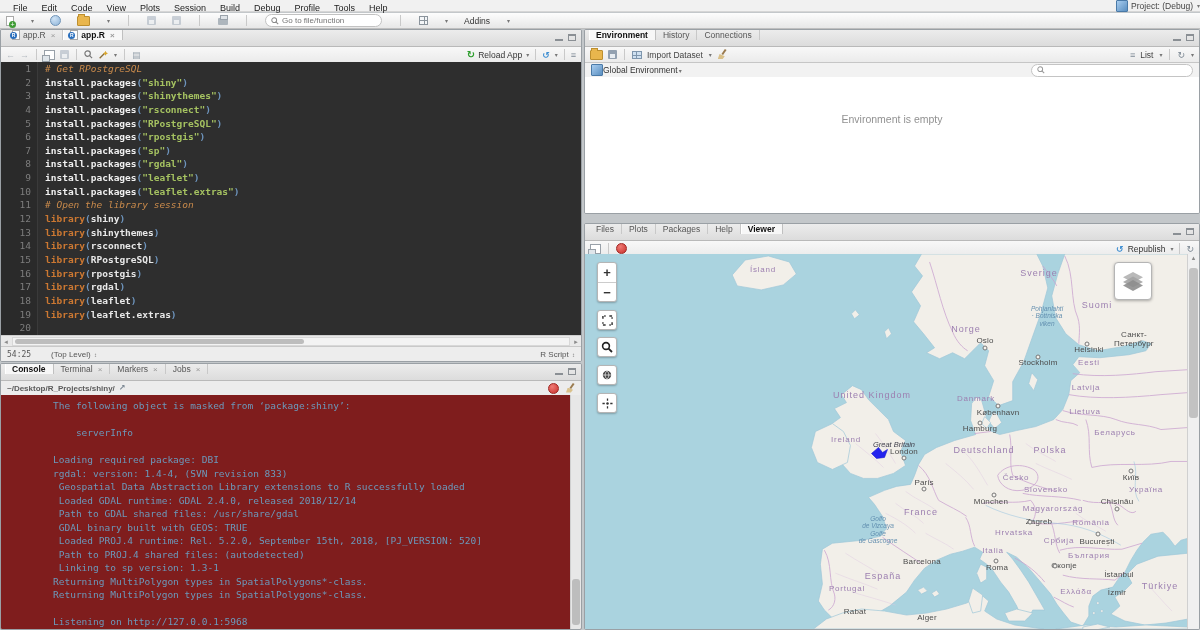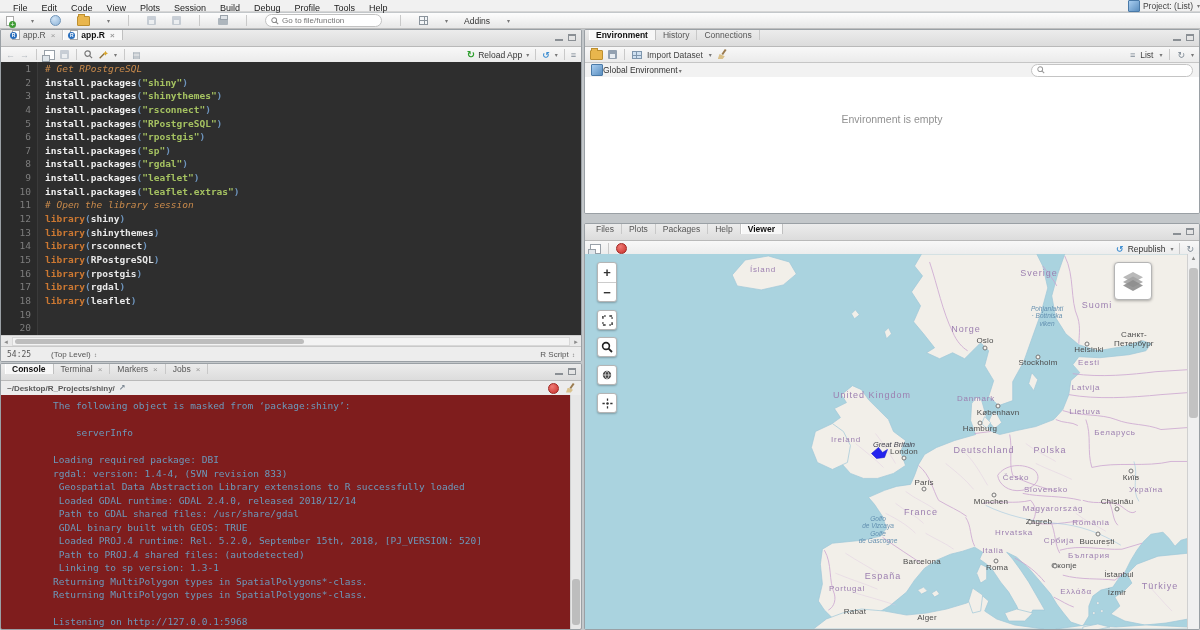--- a/index.html
+++ b/index.html
@@ -148,21 +148,21 @@
 </style>
 </head>
 <body>
 
 <div id="stage" style="--sea: #aad3df;">
 
   <div id="menubar">
     <span id="menu-items"><span class="menu-item">File</span><span class="menu-item">Edit</span><span class="menu-item">Code</span><span class="menu-item">View</span><span class="menu-item">Plots</span><span class="menu-item">Session</span><span class="menu-item">Build</span><span class="menu-item">Debug</span><span class="menu-item">Profile</span><span class="menu-item">Tools</span><span class="menu-item">Help</span></span>
     <span id="project-chip">
       <span class="i-cube"></span>
-      <span>Project: (List)</span>
+      <span>Project: (Debug)</span>
       <span class="dd">▾</span>
     </span>
   </div>
 
   <div id="main-toolbar">
     <span class="i-newdoc"></span>
     <span class="dd">▾</span>
     <span class="i-rball"></span>
     <span class="i-folder"></span>
     <span class="dd">▾</span>
@@ -274,20 +274,21 @@
           <div class="cl"><span class="seg-f">install.packages</span><span class="seg-p">(</span><span class="seg-s">"leaflet"</span><span class="seg-p">)</span></div>
           <div class="cl"><span class="seg-f">install.packages</span><span class="seg-p">(</span><span class="seg-s">"leaflet.extras"</span><span class="seg-p">)</span></div>
           <div class="cl"><span class="seg-c"># Open the library session</span></div>
           <div class="cl"><span class="seg-k">library</span><span class="seg-p">(</span><span class="seg-i">shiny</span><span class="seg-p">)</span></div>
           <div class="cl"><span class="seg-k">library</span><span class="seg-p">(</span><span class="seg-i">shinythemes</span><span class="seg-p">)</span></div>
           <div class="cl"><span class="seg-k">library</span><span class="seg-p">(</span><span class="seg-i">rsconnect</span><span class="seg-p">)</span></div>
           <div class="cl"><span class="seg-k">library</span><span class="seg-p">(</span><span class="seg-i">RPostgreSQL</span><span class="seg-p">)</span></div>
           <div class="cl"><span class="seg-k">library</span><span class="seg-p">(</span><span class="seg-i">rpostgis</span><span class="seg-p">)</span></div>
           <div class="cl"><span class="seg-k">library</span><span class="seg-p">(</span><span class="seg-i">rgdal</span><span class="seg-p">)</span></div>
           <div class="cl"><span class="seg-k">library</span><span class="seg-p">(</span><span class="seg-i">leaflet</span><span class="seg-p">)</span></div>
+          <div class="cl"><span class="seg-k">library</span><span class="seg-p">(</span><span class="seg-i">leaflet.extras</span><span class="seg-p">)</span></div>
           <div class="cl"></div>
         </div>
     </div>
     <div id="hscroll">
       <span class="arrow">◂</span>
       <span class="track">
           <span class="thumb"></span>
         </span>
       <span class="arrow">▸</span>
     </div>

